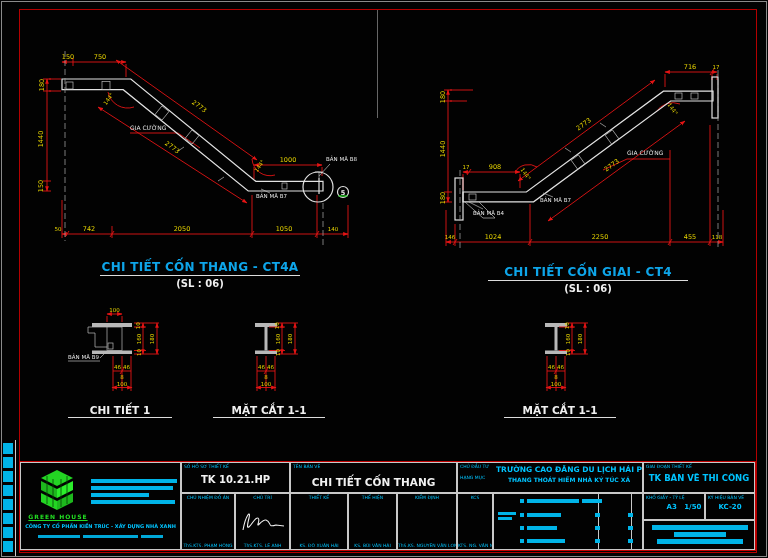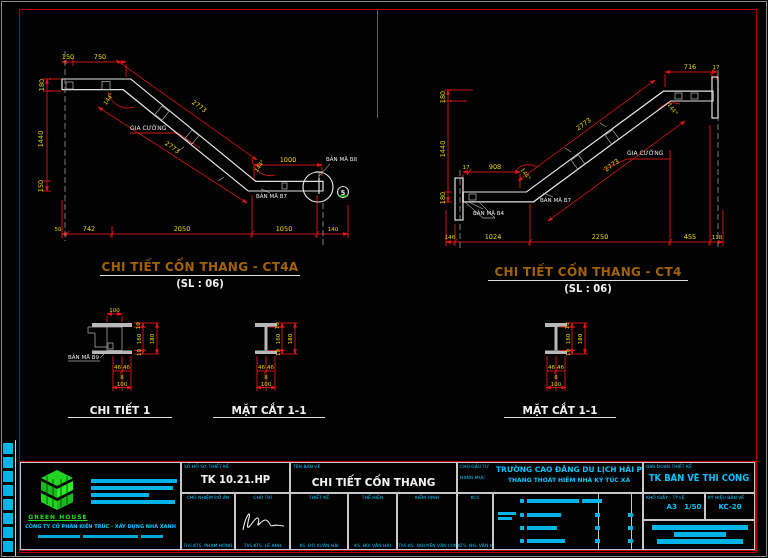--- a/index.html
+++ b/index.html
@@ -15,21 +15,21 @@
   svg text{font-family:"DejaVu Sans",sans-serif;}
   .dt{fill:#e6d300;font-size:6.5px;text-anchor:middle;}
   .dts{fill:#e6d300;font-size:5.5px;text-anchor:middle;}
   .wl{fill:#e6e6e6;font-size:6px;}
   .wls{fill:#e6e6e6;font-size:5.5px;}
   .rd{stroke:#e31414;stroke-width:0.9;fill:none;}
   .wt{stroke:#e2e2e2;stroke-width:1.2;fill:none;}
   .wthin{stroke:#bbbbbb;stroke-width:0.7;fill:none;}
   .gray{fill:#b8b8b8;stroke:none;}
   .dash{stroke:#999999;stroke-width:0.8;stroke-dasharray:6 3;fill:none;}
-  .title{position:absolute;color:#a16207;font-weight:bold;font-size:12px;text-align:center;
+  .title{position:absolute;color:#0ea5e9;font-weight:bold;font-size:12px;text-align:center;
          border-bottom:1.5px solid #dddddd;padding-bottom:1px;letter-spacing:0.3px;}
   .subtitle{position:absolute;color:#f0f0f0;font-weight:bold;font-size:10px;text-align:center;}
   .dtitle{position:absolute;color:#f0f0f0;font-weight:bold;font-size:10.5px;text-align:center;
           border-bottom:1.5px solid #dddddd;padding-bottom:1px;}
   
   .tb{position:absolute;left:19px;top:461px;width:737px;height:90px;border:1px solid #c00000;box-sizing:border-box;}
   .tbc{position:absolute;border:1px solid #c8c8c8;box-sizing:border-box;}
   .lbl{color:#00c4ff;font-size:4.5px;line-height:6px;display:block;padding:1px 0 0 2px;white-space:nowrap;overflow:hidden;}
   .val-big{color:#f2f2f2;font-weight:bold;font-size:10px;text-align:center;display:block;}
   .val-cyan{color:#00c4ff;font-weight:bold;text-align:center;display:block;white-space:nowrap;overflow:hidden;}
@@ -348,21 +348,21 @@
       <text class="dts" x="67" y="39" transform="rotate(-90 67 39)">180</text>
       <text class="dts" x="36.5" y="69">46</text>
       <text class="dts" x="45.5" y="69">46</text>
       <text class="dts" x="41" y="79">8</text>
       <text class="dts" x="41" y="86">100</text>
     </g>
   </svg>
 
   <div class="title" style="left:100px;top:260px;width:200px;">CHI TIẾT CỐN THANG - CT4A</div>
   <div class="subtitle" style="left:100px;top:278px;width:200px;">(SL : 06)</div>
-  <div class="title" style="left:488px;top:265px;width:200px;">CHI TIẾT CỐN THANG - CT4</div>
+  <div class="title" style="left:488px;top:265px;width:200px;">CHI TIẾT CỐN GIAI - CT4</div>
   <div class="subtitle" style="left:488px;top:283px;width:200px;">(SL : 06)</div>
   <div class="dtitle" style="left:68px;top:404px;width:104px;">CHI TIẾT 1</div>
   <div class="dtitle" style="left:213px;top:404px;width:112px;">MẶT CẮT 1-1</div>
   <div class="dtitle" style="left:504px;top:404px;width:112px;">MẶT CẮT 1-1</div>
 
   <div class="tb">
 
     <div class="tbc" style="left:0;top:0;width:161px;height:88px;">
       <svg style="left:14px;top:5px;" width="44" height="44" viewBox="0 0 44 44">
         <polygon points="22,2 38,10 22,18 6,10" fill="#23d523"></polygon>

